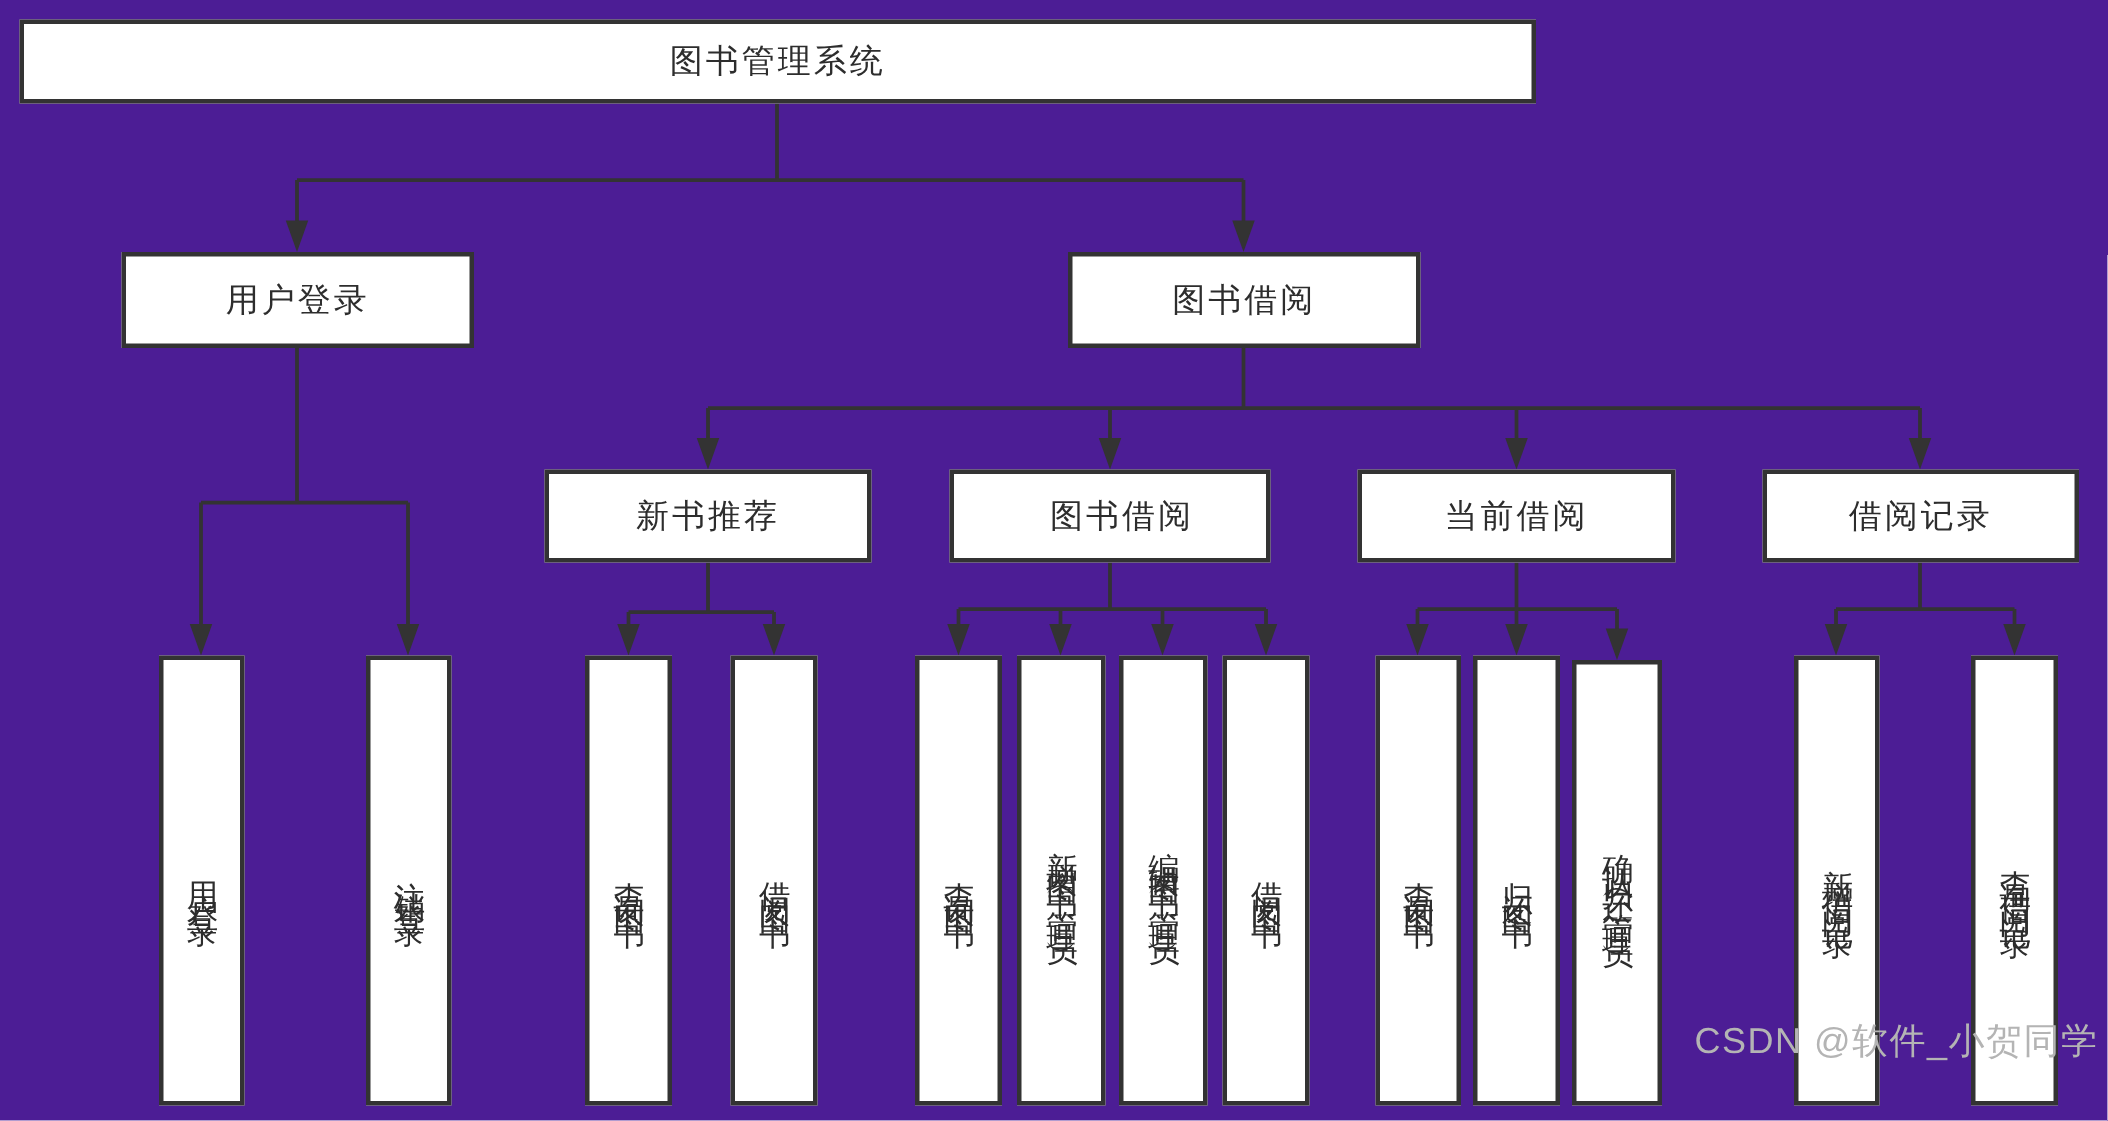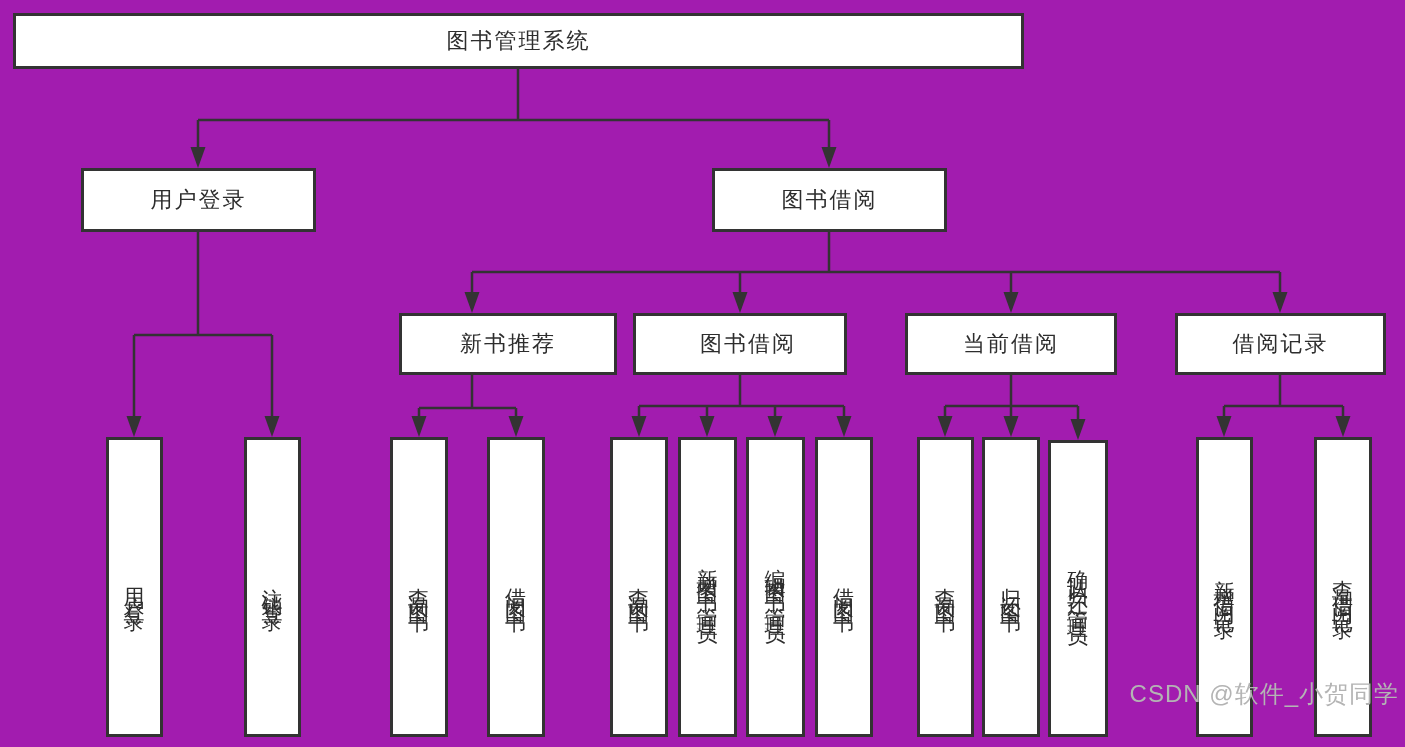--- a/index.html
+++ b/index.html
@@ -5,21 +5,21 @@
   html, body {
     margin: 0;
     padding: 0;
     background: #ffffff;
     font-family: "Liberation Sans", sans-serif;
   }
   #canvas {
     position: relative;
     width: 1405px;
     height: 747px;
-    background: #a21caf;
+    background: #4c1d95;
     overflow: hidden;
   }
   #connectors {
     position: absolute;
     left: 0;
     top: 0;
     width: 1405px;
     height: 747px;
   }
   .node {
@@ -104,21 +104,21 @@
     <span class="h-label">图书管理系统</span>
   </div>
 
   <div class="node" style="left:81px; top:168px; width:235px; height:64px;">
     <span class="h-label">用户登录</span>
   </div>
   <div class="node" style="left:712px; top:168px; width:235px; height:64px;">
     <span class="h-label">图书借阅</span>
   </div>
 
-  <div class="node" style="left:363px; top:313px; width:218px; height:62px;margin-left:36px;">
+  <div class="node" style="left:363px; top:313px; width:218px; height:62px;">
     <span class="h-label">新书推荐</span>
   </div>
   <div class="node" style="left:633px; top:313px; width:214px; height:62px;padding-left:16px;">
     <span class="h-label">图书借阅</span>
   </div>
   <div class="node" style="left:905px; top:313px; width:212px; height:62px;justify-content:center;">
     <span class="h-label">当前借阅</span>
   </div>
   <div class="node" style="left:1175px; top:313px; width:211px; height:62px;">
     <span class="h-label">借阅记录</span>

